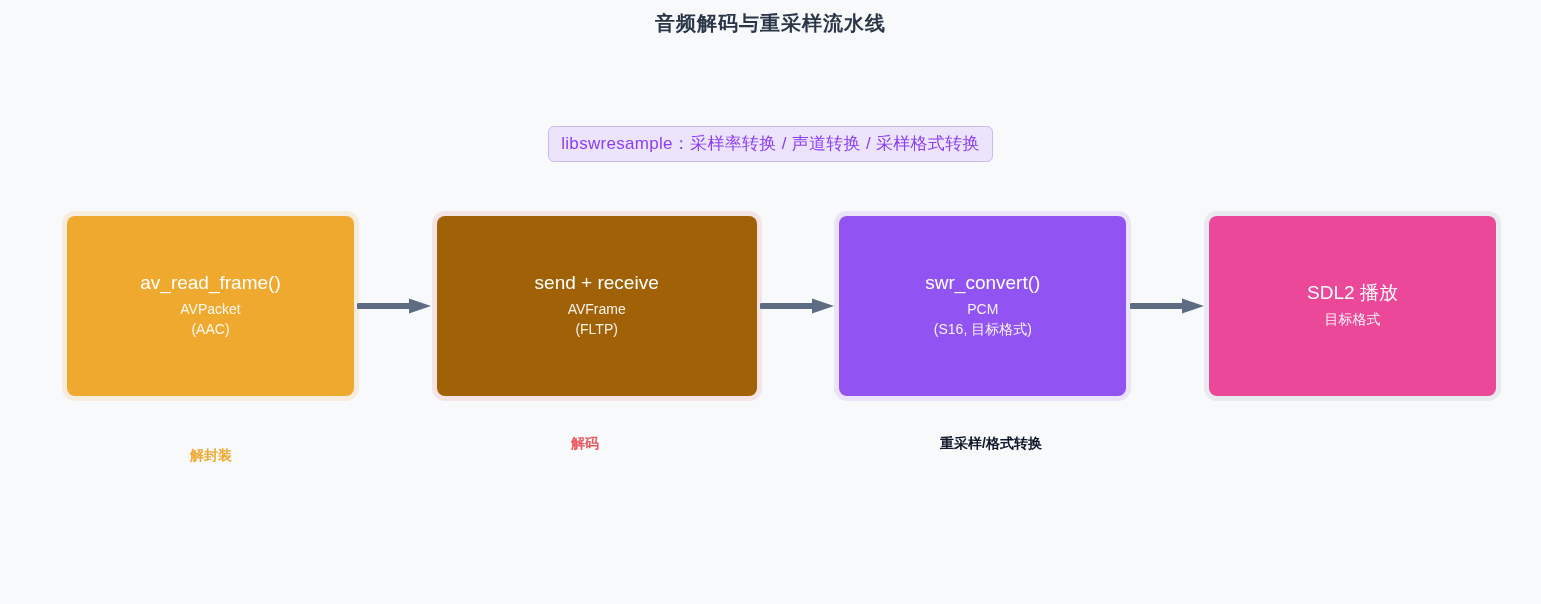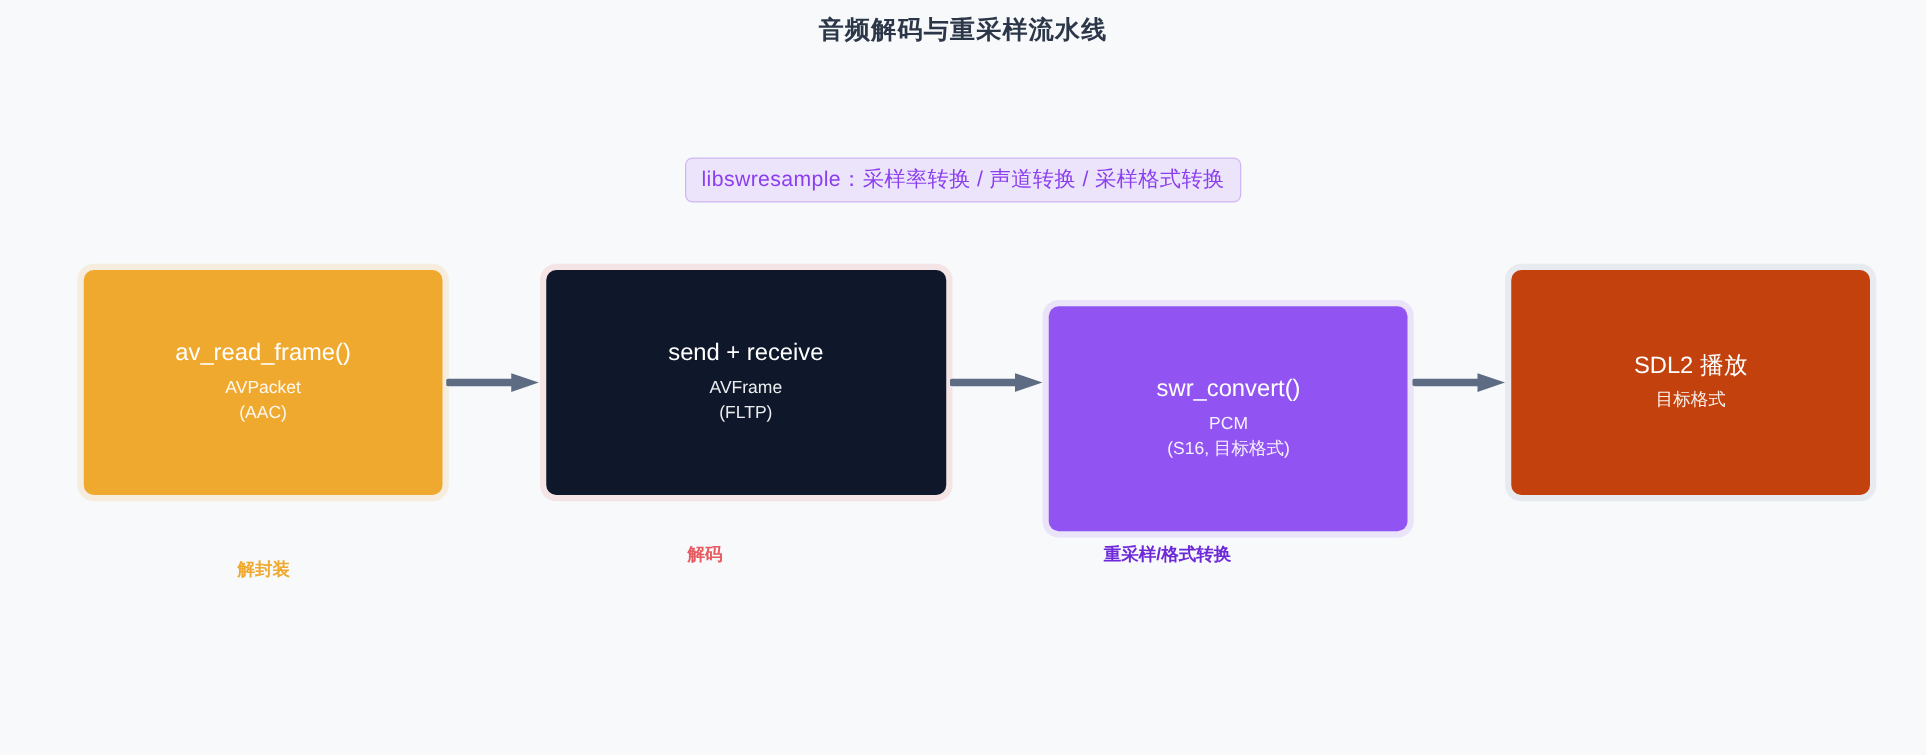--- a/index.html
+++ b/index.html
@@ -51,21 +51,21 @@
   }
 
   
   .pipeline {
     position: absolute;
     top: 216px;
     left: 67px;
     width: 1429px;
     height: 180px;
     display: flex;
-    align-items: flex-start;
+    align-items: flex-end;
   }
   .node {
     height: 180px;
     border-radius: 8px;
     display: flex;
     flex-direction: column;
     align-items: center;
     justify-content: center;
     color: #ffffff;
     text-align: center;
@@ -80,23 +80,23 @@
   }
   .node-sub {
     font-size: 14px;
     line-height: 1.42;
     color: rgba(255,255,255,0.92);
     margin-top: 6px;
   }
   .node-sub .l2 { display: block; }
 
   .node.orange { background: #f0a92f; width: 287px; box-shadow: 0 0 0 5px rgba(240,169,47,0.14); }
-  .node.red    { background: #0f172a; width: 320px; box-shadow: 0 0 0 5px rgba(232,90,95,0.13); }
+  .node.red    { background: #a16207; width: 320px; box-shadow: 0 0 0 5px rgba(232,90,95,0.13); }
   .node.purple { background: #9154f2; width: 287px; box-shadow: 0 0 0 5px rgba(145,84,242,0.13); margin-top: 29px; }
-  .node.slate  { background: #c2410c; width: 287px; box-shadow: 0 0 0 5px rgba(123,136,153,0.13); }
+  .node.slate  { background: #ec4899; width: 287px; box-shadow: 0 0 0 5px rgba(123,136,153,0.13); }
 
   
   .arrow {
     flex: 1 1 auto;
     height: 180px;
     display: flex;
     align-items: center;
     justify-content: center;
   }
   .arrow svg { display: block; }
@@ -180,15 +180,15 @@
     <div class="node-title">SDL2 播放</div>
     <div class="node-sub">
       <span>目标格式</span>
     </div>
   </div>
 
 </div>
 
 <div class="labels">
   <div class="stage-label" style="left:144px;color:#f0a92f;margin-top:12px;">解封装</div>
-  <div class="stage-label" style="left:497px;color:#e85a5f;">解码</div>
-  <div class="stage-label" style="left:867px;color:#6d28d9;">重采样/格式转换</div>
+  <div class="stage-label" style="left:518px;color:#e85a5f;">解码</div>
+  <div class="stage-label" style="left:924px;color:#0f172a;">重采样/格式转换</div>
 </div>
 
 </body></html>

